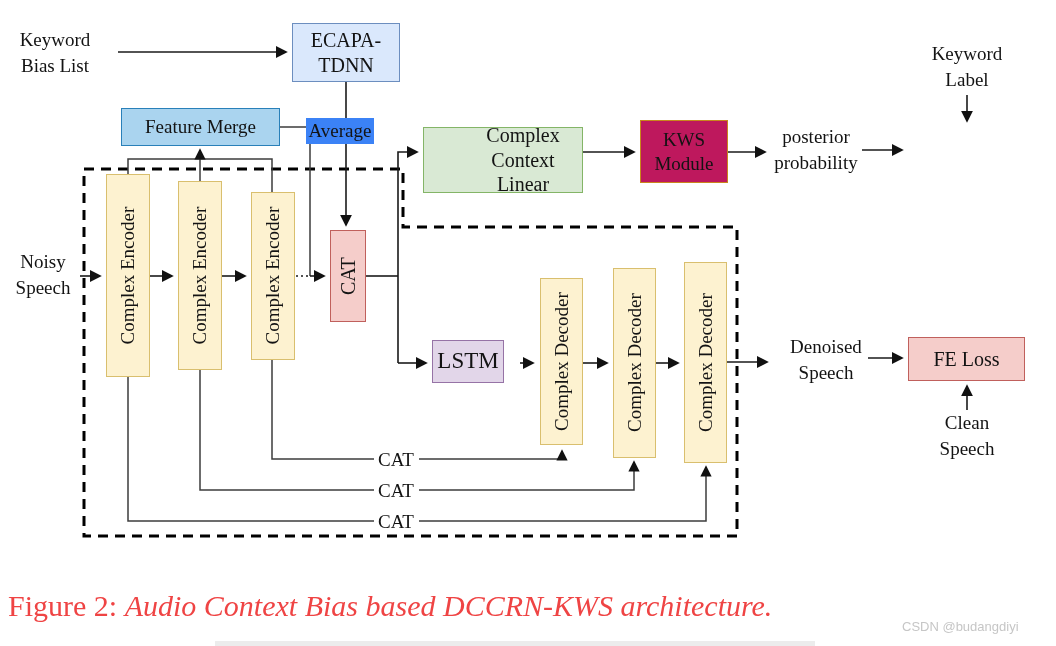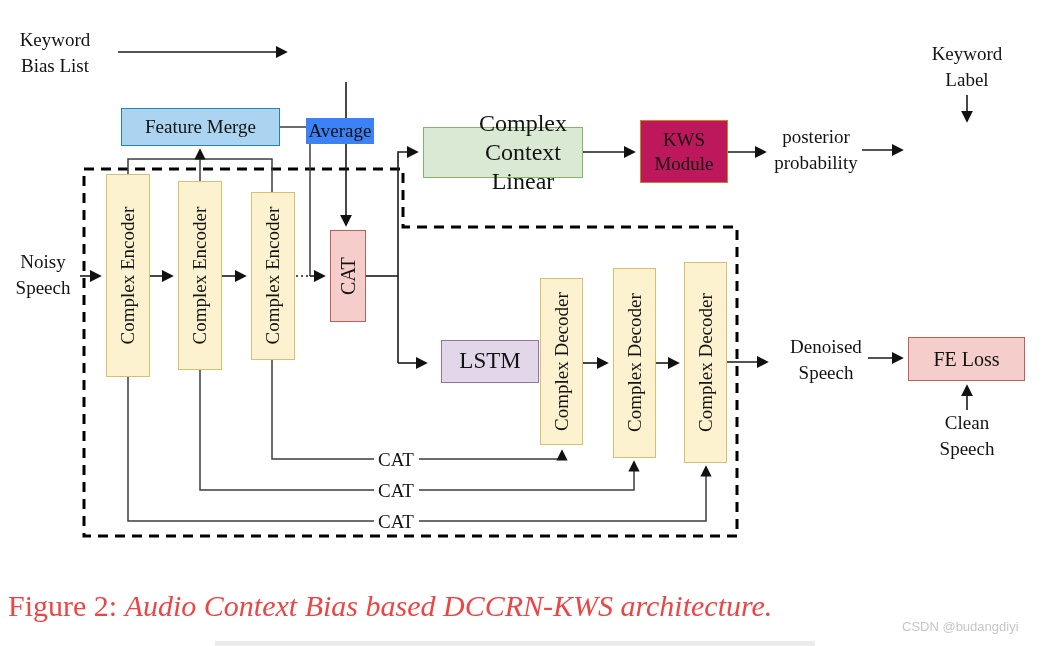--- a/index.html
+++ b/index.html
@@ -105,51 +105,55 @@
     <g stroke="#3d3d3d" stroke-width="1.5" fill="none">
       <path d="M272,360 L272,459 L374,459"></path>
       <path d="M419,459 L562,459 L562,451" marker-end="url(#arr)"></path>
       <path d="M200,370 L200,490 L374,490"></path>
       <path d="M419,490 L634,490 L634,462" marker-end="url(#arr)"></path>
       <path d="M128,377 L128,521 L374,521"></path>
       <path d="M419,521 L706,521 L706,467" marker-end="url(#arr)"></path>
     </g>
   </svg>
 
+  <div class="box blue-light" style="left:292px;top:23px;width:108px;height:59px;font-size:20px;">
+    <div><span class="ln">ECAPA-</span>
+         <span class="ln">TDNN</span></div>
+  </div>
 
   <div class="box blue" style="left:121px;top:108px;width:159px;height:38px;">
     <span>Feature Merge</span>
   </div>
 
   <div class="box yellow vtext" style="left:106px;top:174px;width:44px;height:203px;">
     <span>Complex Encoder</span>
   </div>
   <div class="box yellow vtext" style="left:178px;top:181px;width:44px;height:189px;">
     <span>Complex Encoder</span>
   </div>
   <div class="box yellow vtext" style="left:251px;top:192px;width:44px;height:168px;">
     <span>Complex Encoder</span>
   </div>
 
   <div class="box red vtext" style="left:330px;top:230px;width:36px;height:92px;font-size:20px;">
     <span>CAT</span>
   </div>
 
-  <div class="box green" style="left:423px;top:127px;width:160px;height:51px;font-size:24px;padding-left:40px;">
+  <div class="box green" style="left:423px;top:127px;width:160px;height:66px;font-size:20px;padding-left:40px;">
     <div><span class="ln">Complex</span>
          <span class="ln">Context Linear</span></div>
   </div>
 
   <div class="box orange" style="left:640px;top:120px;width:88px;height:63px;">
     <div><span class="ln">KWS</span>
          <span class="ln">Module</span></div>
   </div>
 
 
-  <div class="box purple" style="left:432px;top:340px;width:98px;height:43px;font-size:23px;margin-left:9px;">
+  <div class="box purple" style="left:432px;top:340px;width:72px;height:43px;font-size:23px;">
     <span>LSTM</span>
   </div>
 
   <div class="box yellow vtext" style="left:540px;top:278px;width:43px;height:167px;">
     <span>Complex Decoder</span>
   </div>
   <div class="box yellow vtext" style="left:613px;top:268px;width:43px;height:190px;">
     <span>Complex Decoder</span>
   </div>
   <div class="box yellow vtext" style="left:684px;top:262px;width:43px;height:201px;">

